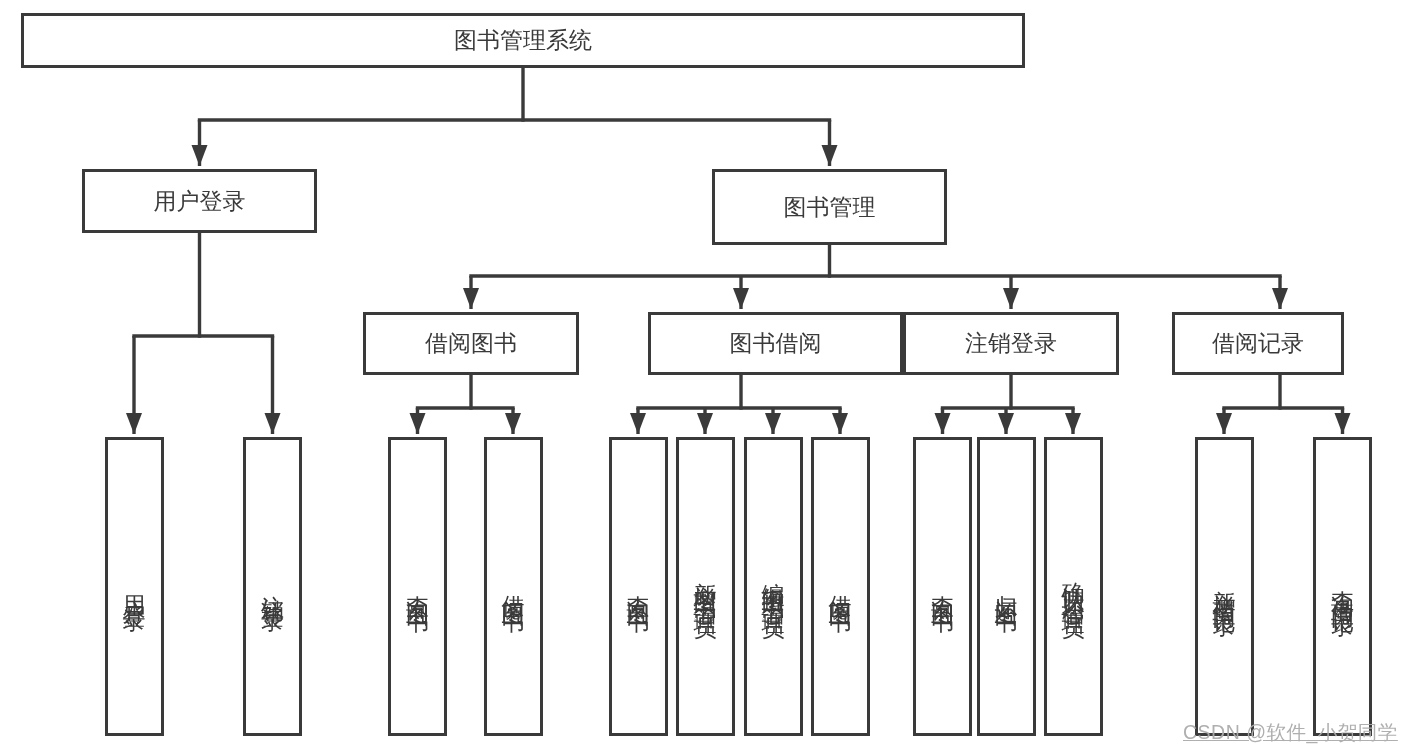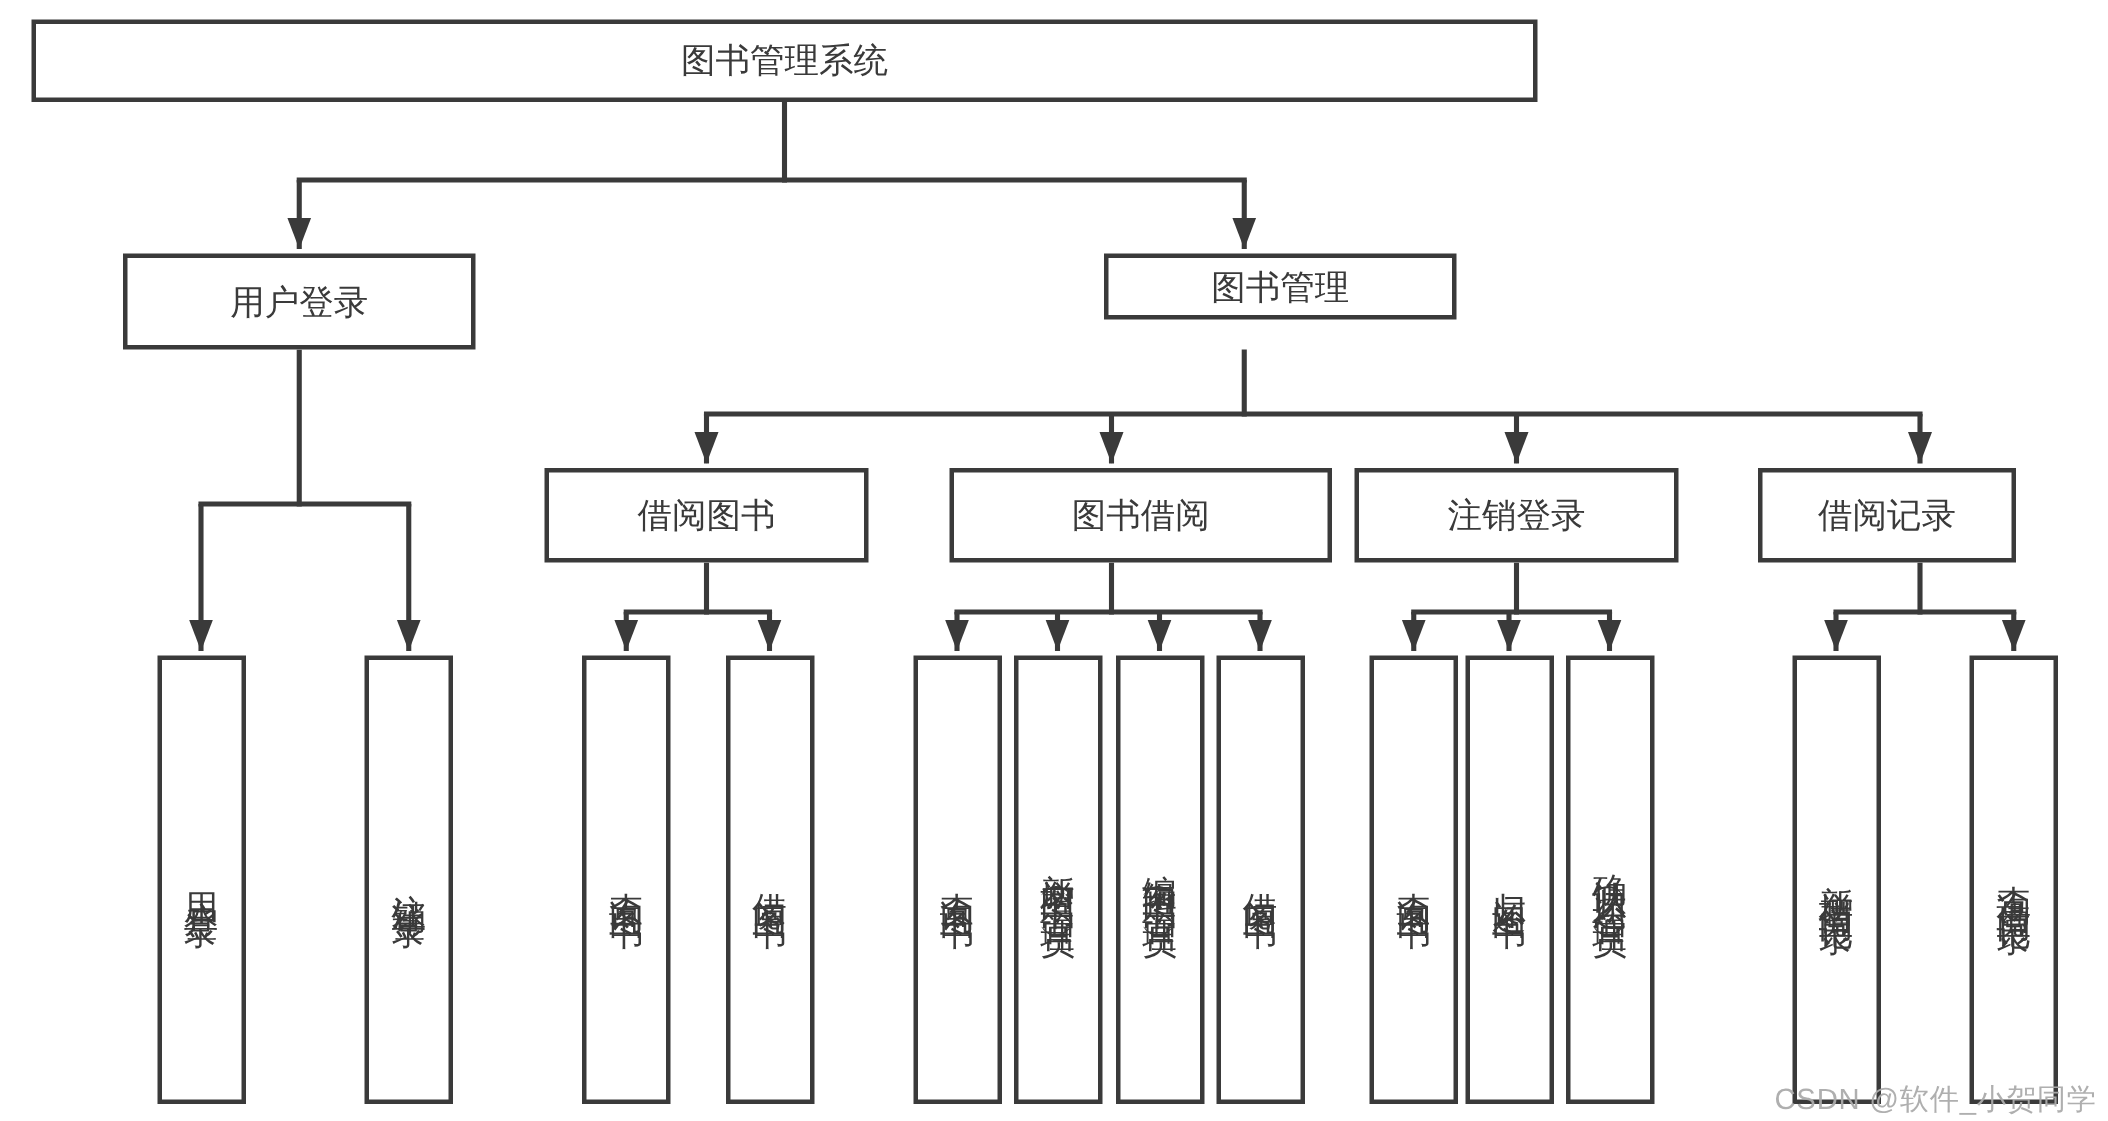--- a/index.html
+++ b/index.html
@@ -46,20 +46,21 @@
   .watermark {
     position: absolute;
     left: 1183px;
     top: 719px;
     font-size: 19.5px;
     color: #ababab;
     opacity: 0.95;
     letter-spacing: 0.5px;
     white-space: nowrap;
     z-index: 5;
+    text-decoration: underline;
   }
 </style>
 </head>
 <body>
 
 <div class="canvas">
 
   <svg class="wires" width="1405" height="747" viewBox="0 0 1405 747">
     <defs>
       <marker id="ah" markerUnits="userSpaceOnUse" markerWidth="24" markerHeight="18" refX="21" refY="9" orient="auto">
@@ -110,28 +111,28 @@
     </g>
   </svg>
 
   <div class="box" style="left:21px;top:13px;width:1004px;height:55px">
     <span class="lbl">图书管理系统</span>
   </div>
 
   <div class="box" style="left:82px;top:169px;width:235px;height:64px">
     <span class="lbl">用户登录</span>
   </div>
-  <div class="box" style="left:736px;top:169px;width:235px;height:44px">
+  <div class="box" style="left:712px;top:169px;width:235px;height:76px">
     <span class="lbl">图书管理</span>
   </div>
 
   <div class="box" style="left:363px;top:312px;width:216px;height:63px">
     <span class="lbl">借阅图书</span>
   </div>
-  <div class="box" style="left:633px;top:312px;width:255px;height:63px">
+  <div class="box" style="left:648px;top:312px;width:255px;height:63px">
     <span class="lbl">图书借阅</span>
   </div>
   <div class="box" style="left:903px;top:312px;width:216px;height:63px">
     <span class="lbl">注销登录</span>
   </div>
   <div class="box" style="left:1172px;top:312px;width:172px;height:63px">
     <span class="lbl">借阅记录</span>
   </div>
 
   <div class="box vbox" style="left:104.5px;top:437px;width:59px;height:299px">

